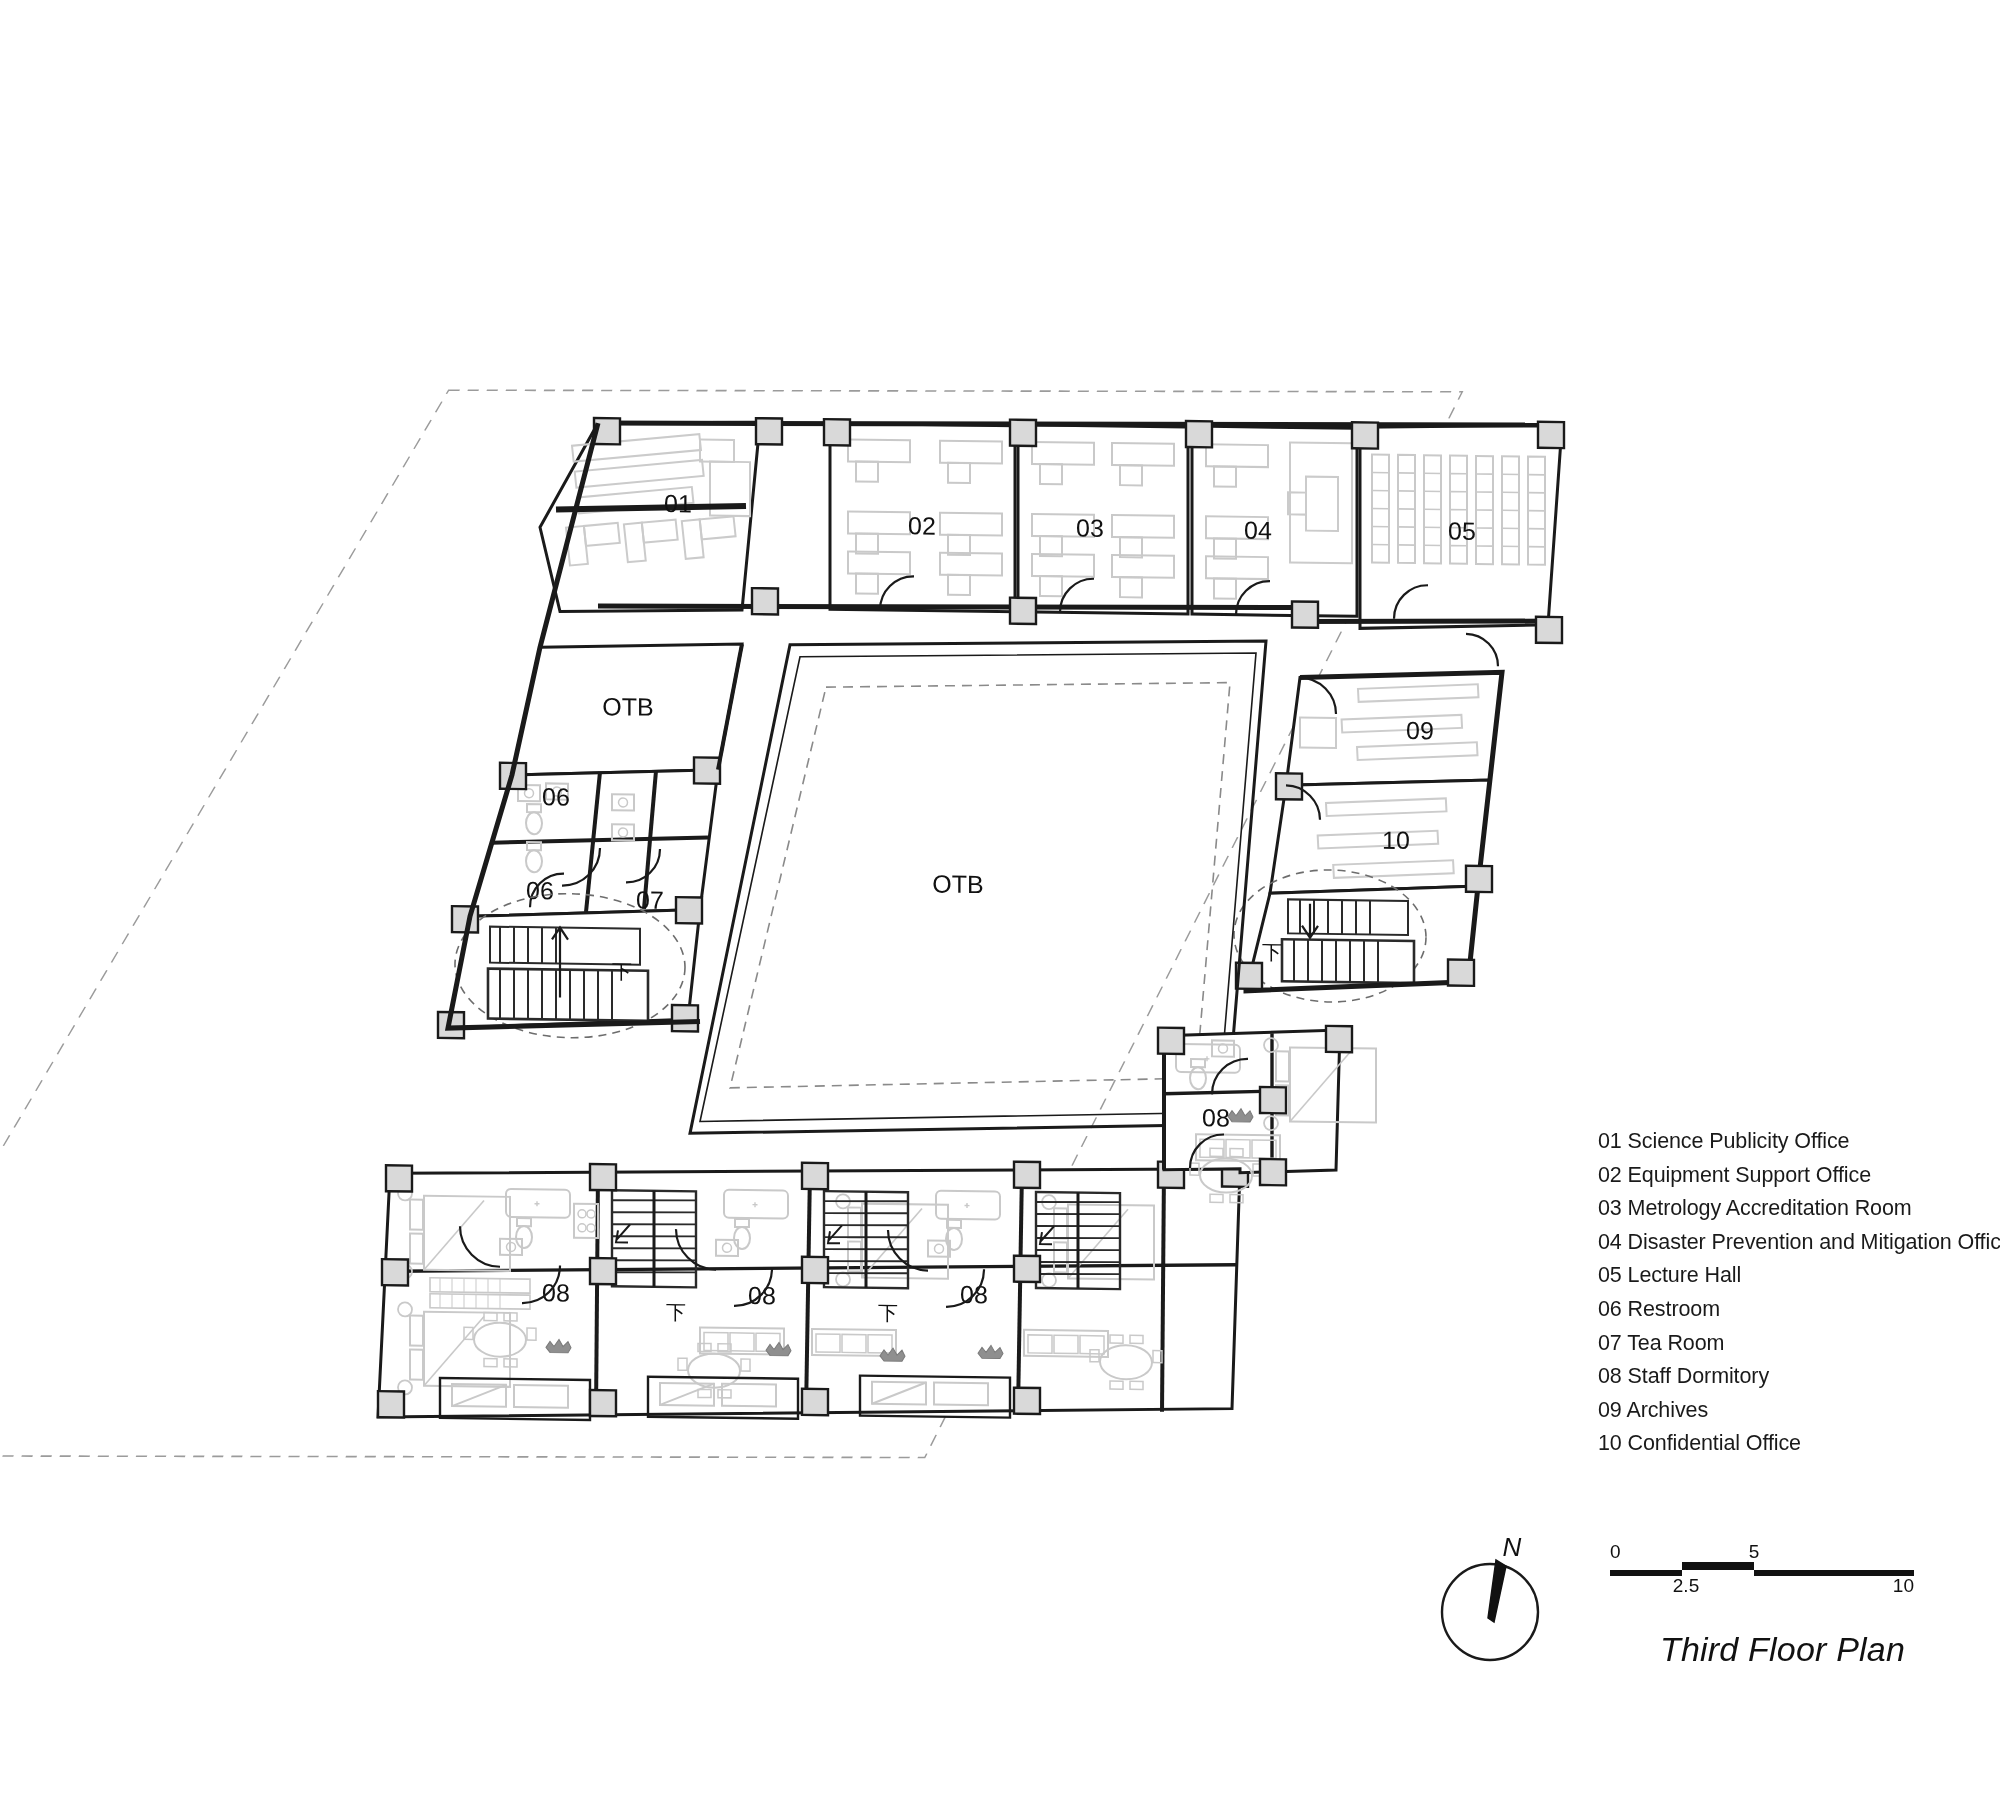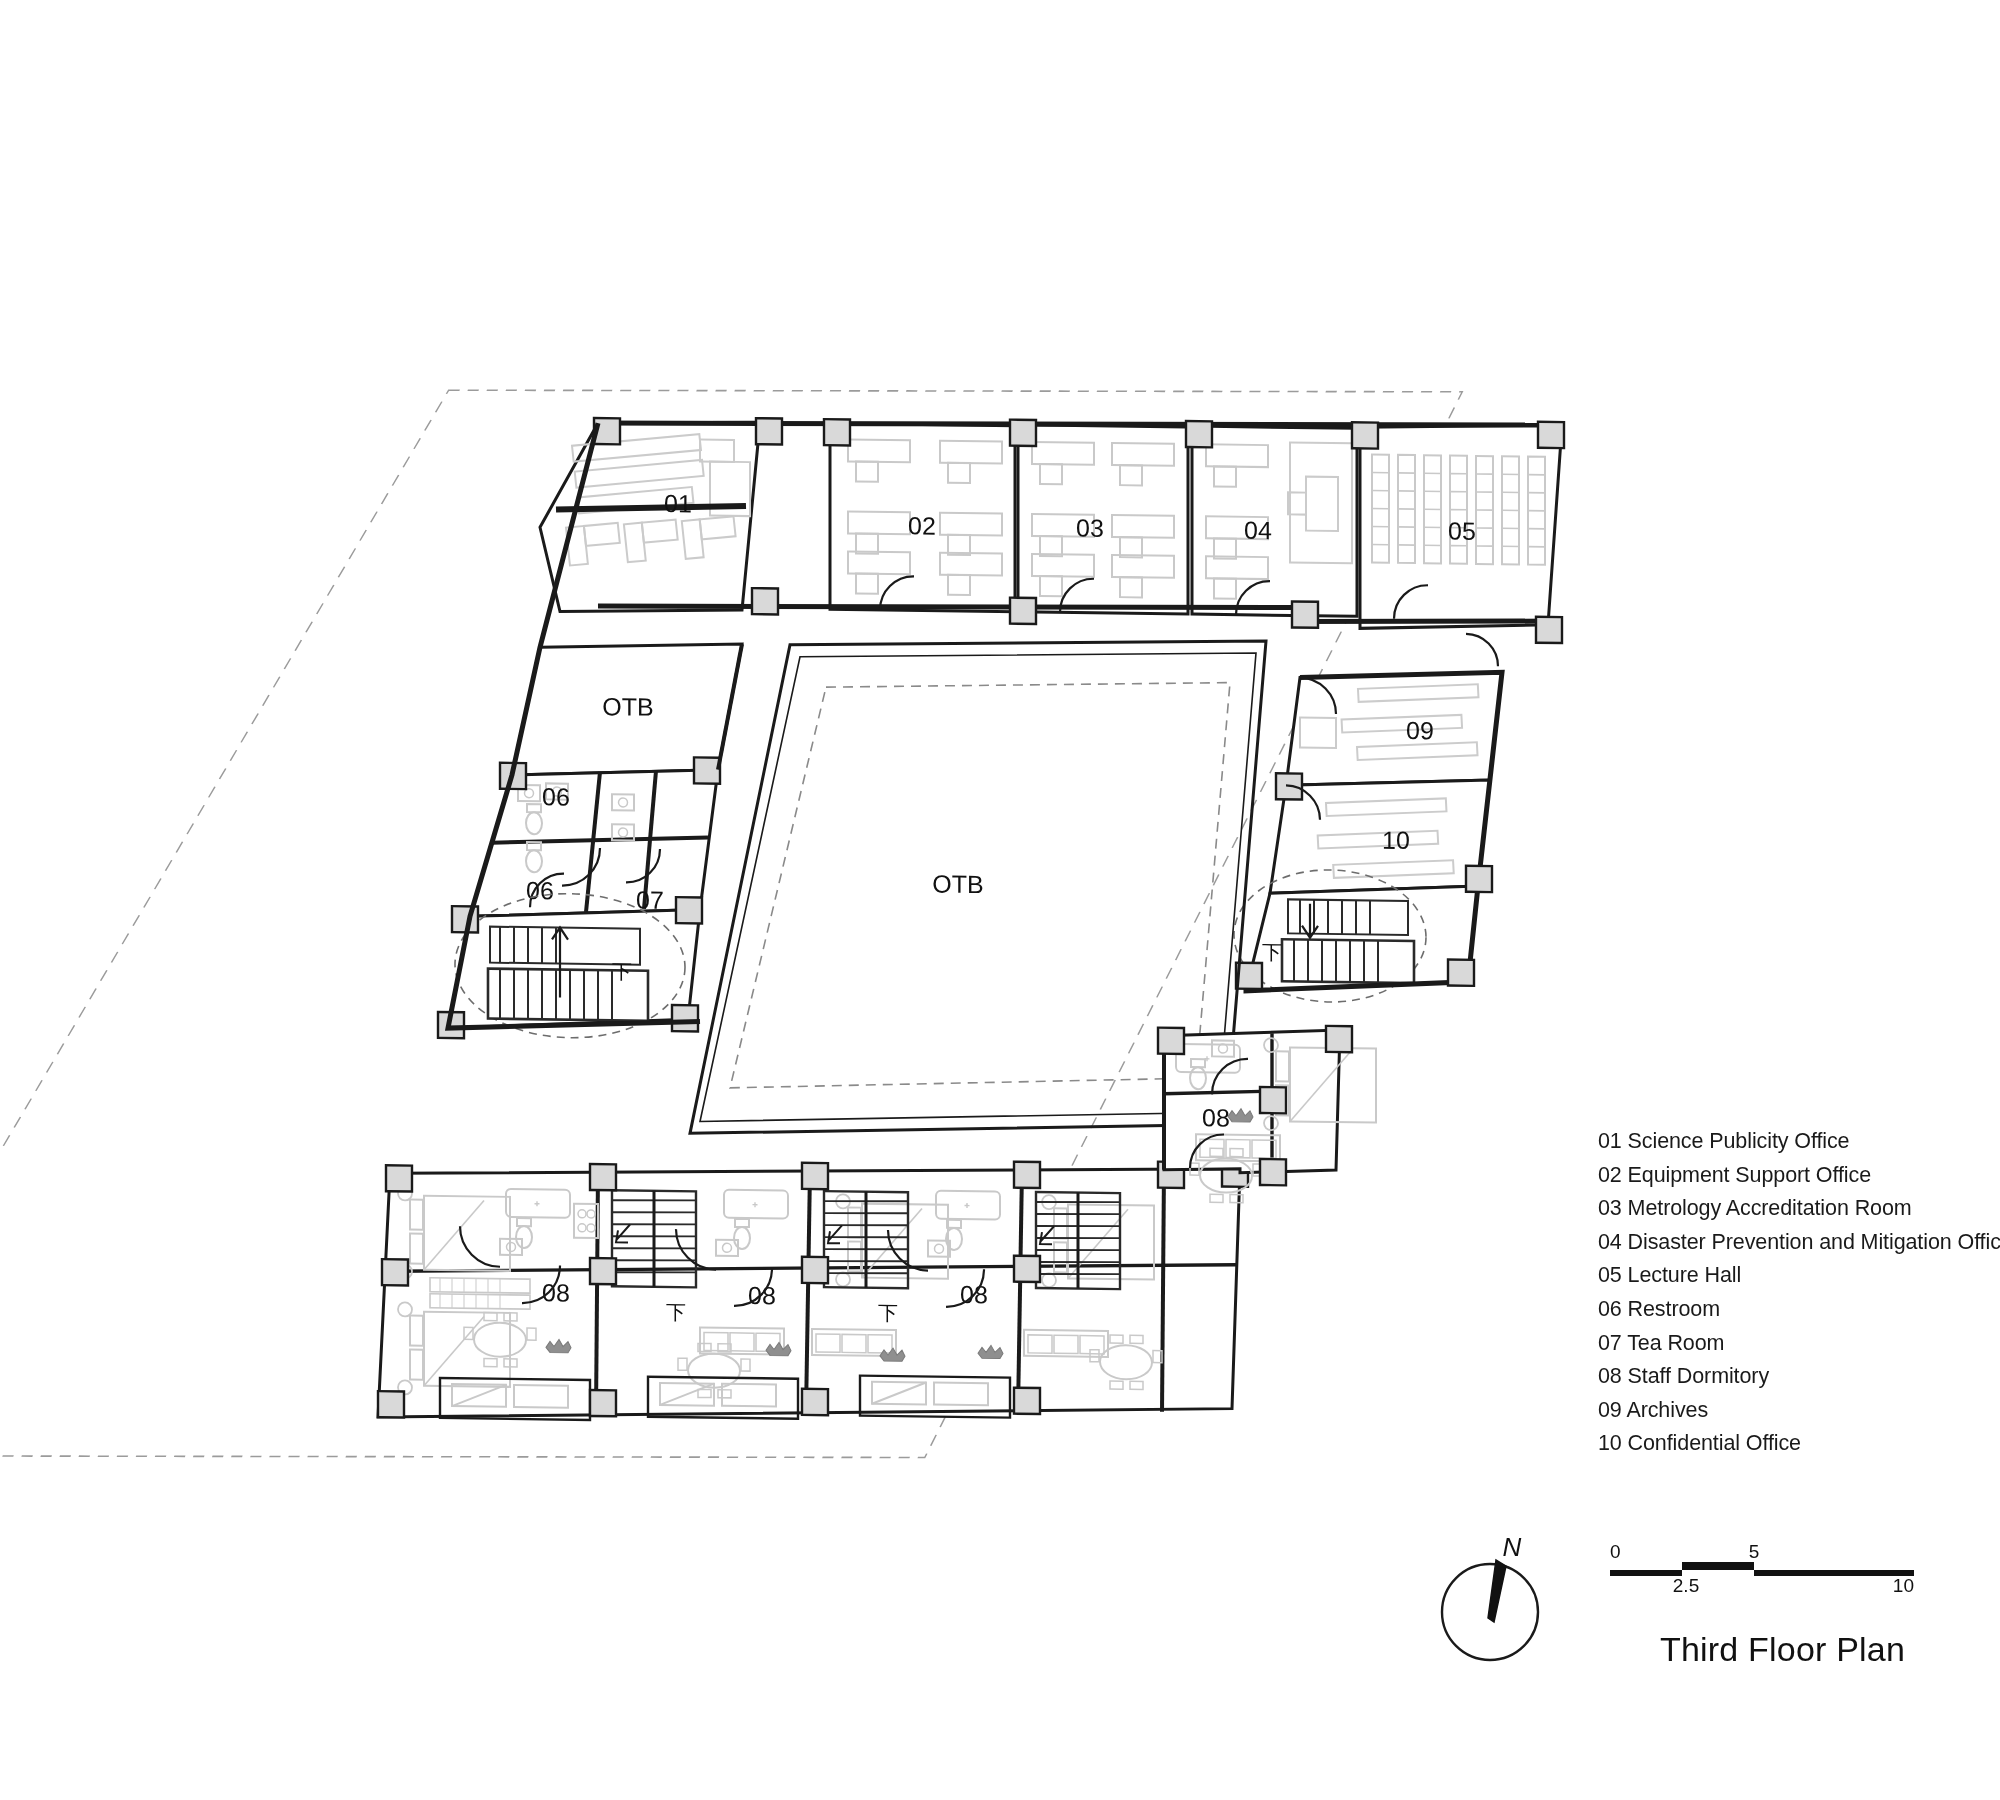--- a/index.html
+++ b/index.html
@@ -1,21 +1,21 @@
 <!DOCTYPE html>
 <html><head>
 <meta charset="utf-8">
 <style>
   html,body{margin:0;padding:0;background:#ffffff;}
   body{width:2000px;height:1800px;position:relative;overflow:hidden;
        font-family:"Liberation Sans", sans-serif;color:#111;}
   #plan{position:absolute;left:0;top:0;width:2000px;height:1800px;}
   .legend{position:absolute;left:1598px;top:1125px;width:420px;}
   .legend-item{font-size:21.5px;line-height:33.6px;color:#1a1a1a;white-space:nowrap;letter-spacing:-0.1px;}
-  .titleblock{position:absolute;left:1660px;top:1630px;font-size:34px;color:#111;letter-spacing:0.2px;}
+  .titleblock{position:absolute;left:1660px;top:1630px;font-size:34px;color:#111;letter-spacing:0.2px;font-style:italic;}
   .scalewrap{position:absolute;left:1600px;top:1540px;width:330px;height:70px;}
   .northwrap{position:absolute;left:1432px;top:1530px;width:130px;height:140px;}
   svg{display:block;overflow:visible;}
   text{font-family:"Liberation Sans", sans-serif;}
 </style>
 </head>
 <body>
 
 <svg id="plan" viewBox="0 0 2000 1800">
   <defs>

